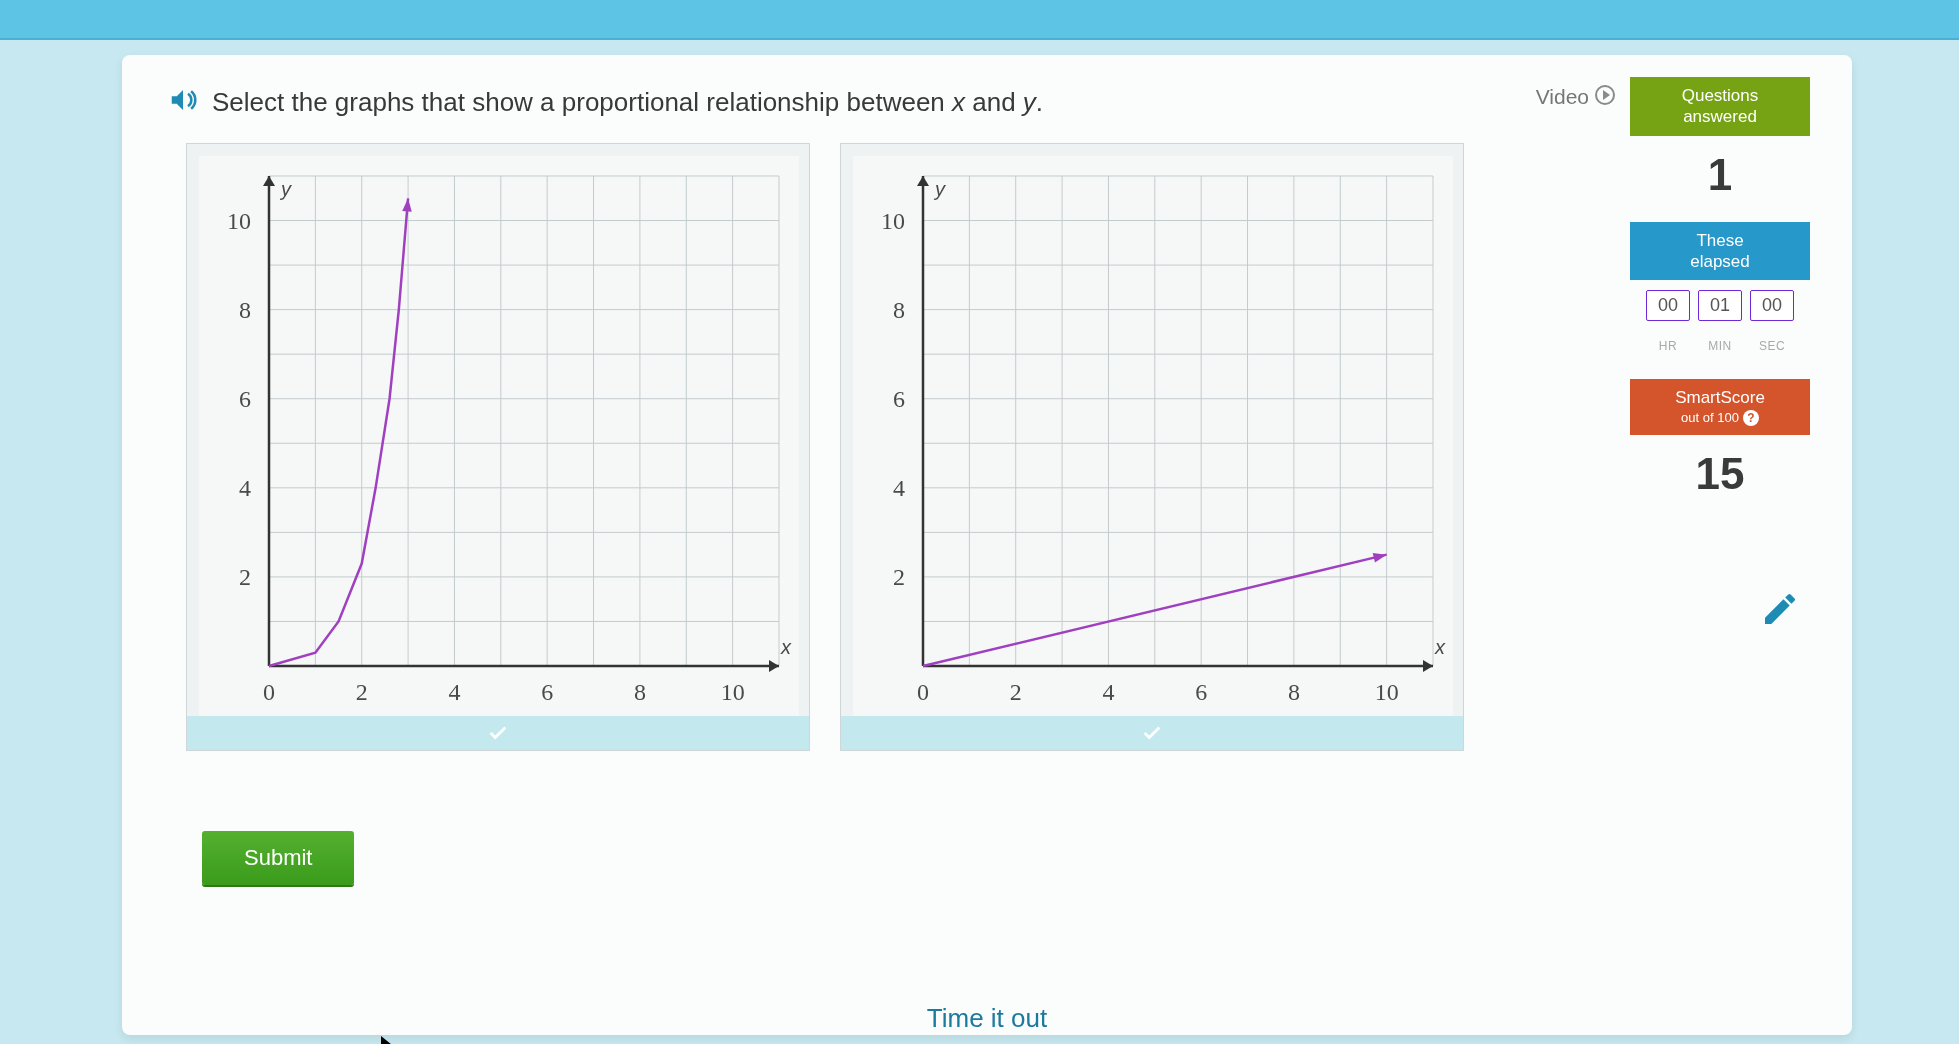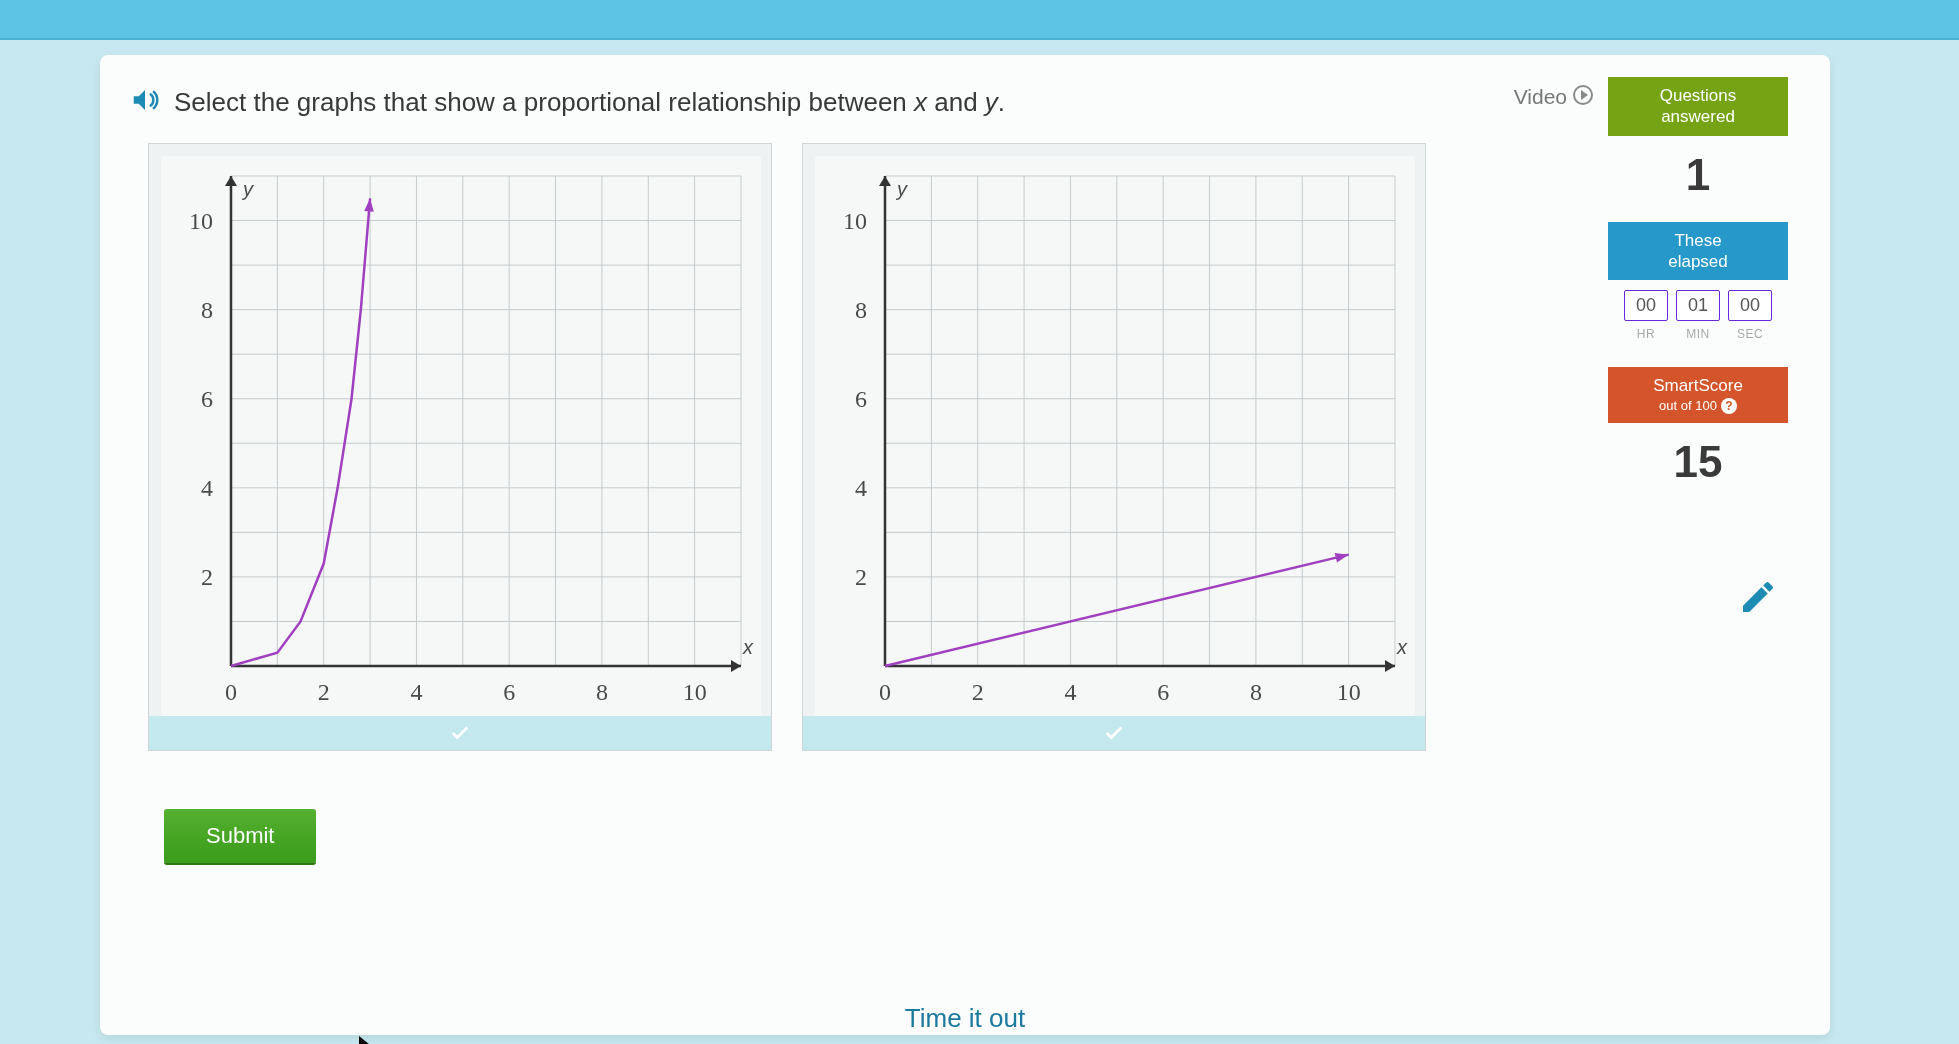--- a/index.html
+++ b/index.html
@@ -11,28 +11,28 @@
     overflow: hidden;
     position: relative;
   }
   .top-bar {
     height: 40px;
     background: #5ec4e6;
     border-bottom: 2px solid #4ab0d4;
   }
   .card {
     position: absolute;
-    left: 100px;
+    left: 122px;
     top: 55px;
     width: 1730px;
     height: 980px;
     background: #fbfcfc;
     border-radius: 8px;
     box-shadow: 0 4px 10px rgba(0,0,0,0.08);
-    padding: 30px 24px;
+    padding: 30px 40px;
   }
   .question-row {
     display: flex;
     align-items: center;
     gap: 14px;
     margin-bottom: 24px;
     margin-left: 6px;
   }
   .speaker-icon svg { width: 30px; height: 30px; }
   .question-text {
@@ -58,21 +58,21 @@
     background: #c3e8ee;
     margin: 0 -12px;
     display: flex;
     align-items: center;
     justify-content: center;
   }
   .graph-choice .check-strip svg { width: 22px; height: 22px; }
   .graph-svg { display: block; background: #f6f8f8; }
   
   .submit-btn {
-    margin-top: 58px;
+    margin-top: 80px;
     margin-left: 40px;
     background: #3a9b1a;
     background: linear-gradient(#55b030,#3a9b1a);
     color: #fff;
     font-size: 22px;
     border: none;
     border-radius: 3px;
     padding: 14px 42px;
     cursor: pointer;
     box-shadow: 0 2px 0 #2d7813;
@@ -165,21 +165,21 @@
     border: 1px solid #6d28d9;
     width: 44px;
     padding: 4px 0;
     font-size: 18px;
     color: #555;
     border-radius: 2px;
   }
   .time-lbl {
     font-size: 12px;
     color: #a9a9a9;
-    margin-top: 6px;
+    margin-top: 18px;
     letter-spacing: 0.5px;
   }
   .smartscore-sub {
     font-size: 13px;
     display: block;
     margin-top: 2px;
   }
   .help-q {
     display: inline-block;
     background: #fff;

